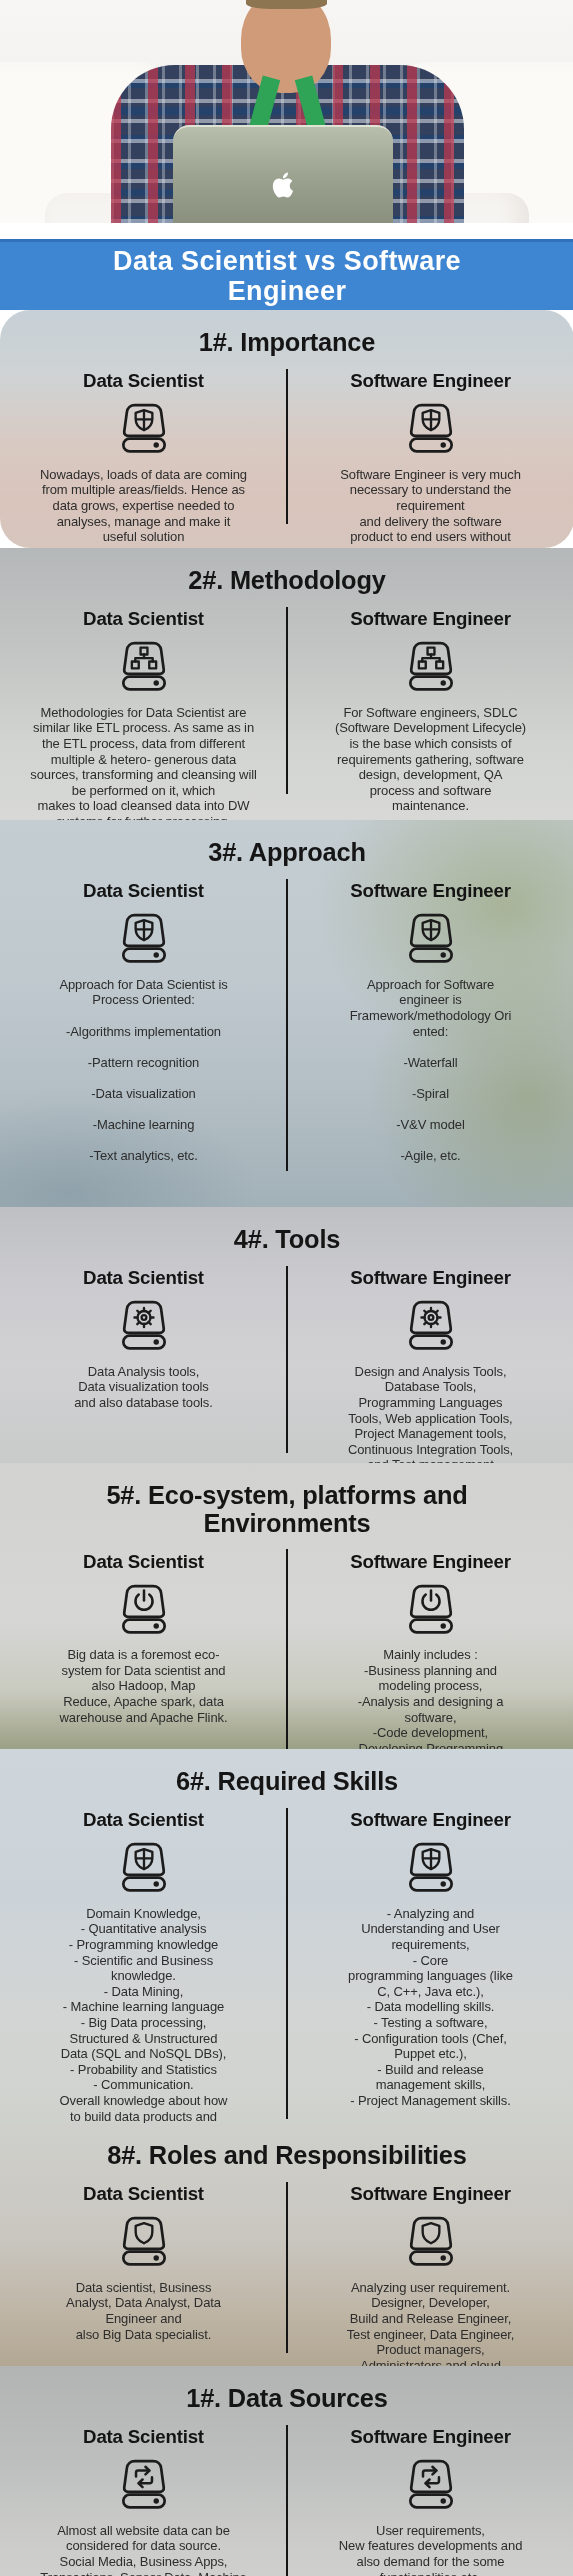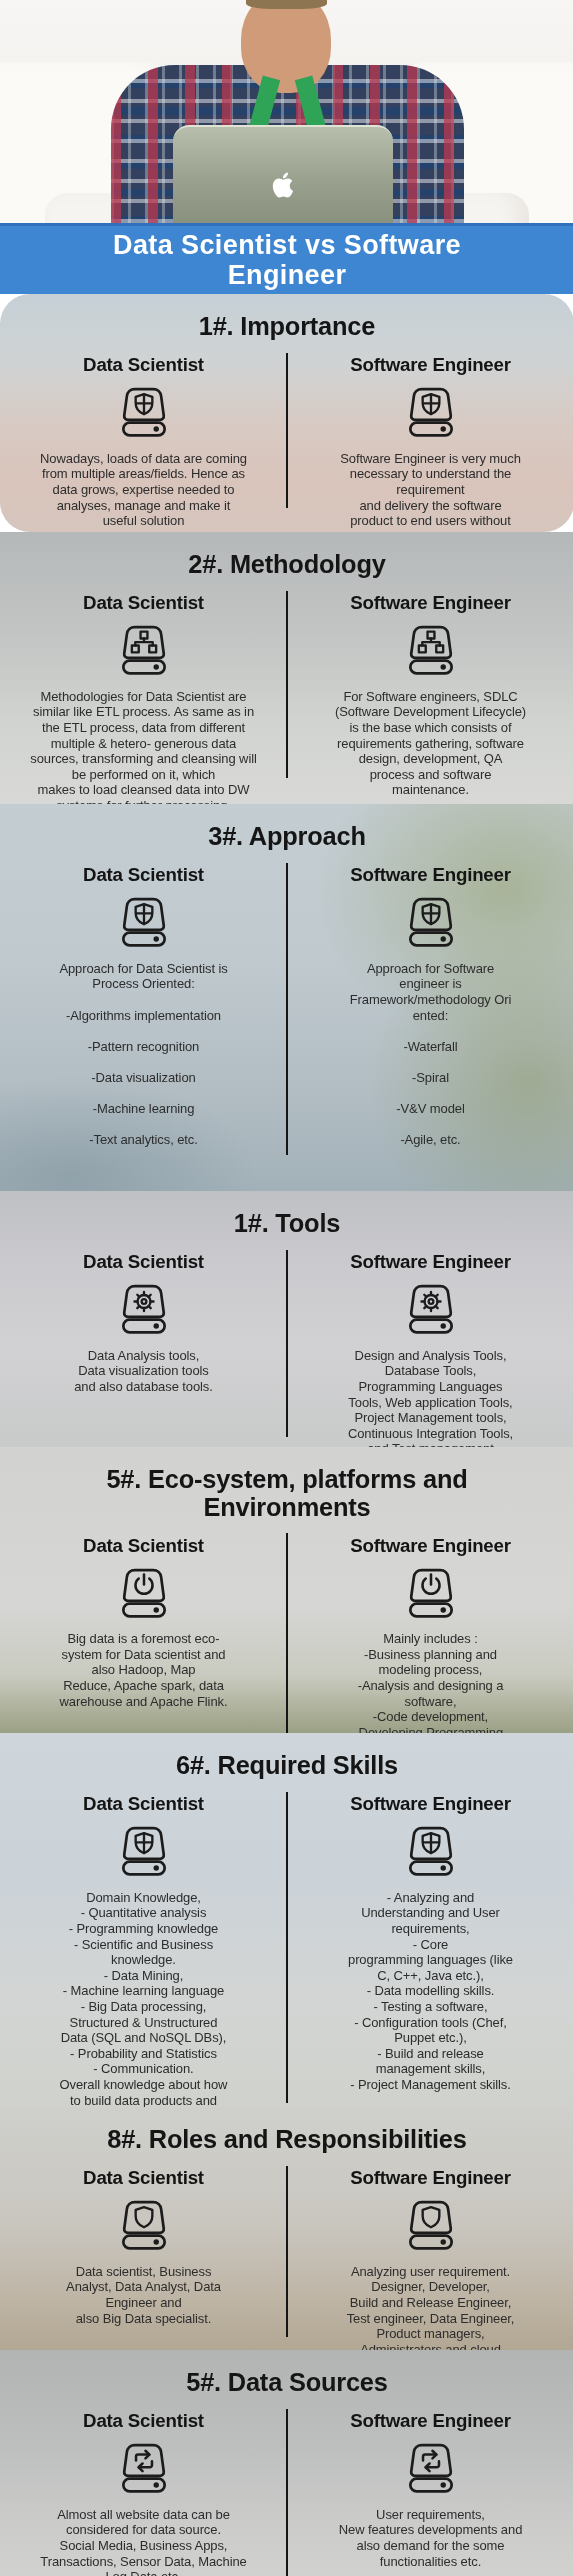--- a/index.html
+++ b/index.html
@@ -28,21 +28,21 @@
   .lanyard.left{left:248px;transform:rotate(15deg);}
   .lanyard.right{left:309px;transform:rotate(-15deg);}
   .laptop{position:absolute;left:173px;bottom:0;width:220px;height:96px;
         background:linear-gradient(180deg,#b8beac 0%,#9aa18e 55%,#89907d 100%);
         border-radius:16.4px 16.4px 0 0;border-top:2.2px solid #e0e4d5;
         display:flex;align-items:center;justify-content:center;}
   .apple{width:30px;height:30px;margin-top:19.4px;}
 
   
   .banner{height:71px;background:#3e86d2;border-top:3px solid #3170ba;box-sizing:border-box;
-          display:flex;align-items:center;justify-content:center;}
+          display:flex;align-items:center;justify-content:center;margin-top:16px;}
   .banner h1{margin:0;color:#ffffff;font-size:27px;line-height:1.12;font-weight:bold;
              text-align:center;white-space:pre-line;letter-spacing:0.4px;}
 
   
   .sec{position:relative;overflow:hidden;text-align:center;display:flex;flex-direction:column;box-sizing:border-box;}
   .sec-title{margin:0;padding-top:19.4px;font-size:25.4px;font-weight:bold;color:#151515;
              line-height:1.08;white-space:pre-line;letter-spacing:-0.2px;}
   .cols{position:relative;display:flex;align-items:flex-start;flex:1;margin-top:7.5px;}
   .cols::before{content:"";position:absolute;left:calc(50% - 0.7px);top:4.5px;bottom:36px;width:1.5px;background:#151515;}
   .s8 .cols::before{bottom:4.5px;}
@@ -250,21 +250,21 @@
 -Spiral
 
 -V&amp;V model
 
 -Agile, etc.</p>
       </div>
     </div>
   </section>
 
   <section class="sec s4">
-    <h2 class="sec-title">1#. Tools</h2>
+    <h2 class="sec-title">4#. Tools</h2>
     <div class="cols">
       <div class="col">
         <h3 class="col-label">Data Scientist</h3>
         <div class="drive-icon"><svg viewBox="0 0 64 64">
               <use href="#sym-drive-gear"></use>
             </svg></div>
         <p class="col-text">Data Analysis tools,
 Data visualization tools
 and also database tools.</p>
       </div>
@@ -389,21 +389,21 @@
 Build and Release Engineer,
 Test engineer, Data Engineer,
 Product managers,
 Administrators and cloud
 consultants.</p>
       </div>
     </div>
   </section>
 
   <section class="sec s8">
-    <h2 class="sec-title">5#. Data Sources</h2>
+    <h2 class="sec-title">1#. Data Sources</h2>
     <div class="cols">
       <div class="col">
         <h3 class="col-label">Data Scientist</h3>
         <div class="drive-icon"><svg viewBox="0 0 64 64">
               <use href="#sym-drive-transfer"></use>
             </svg></div>
         <p class="col-text">Almost all website data can be
 considered for data source.
 Social  Media, Business Apps,
 Transactions, Sensor Data, Machine

